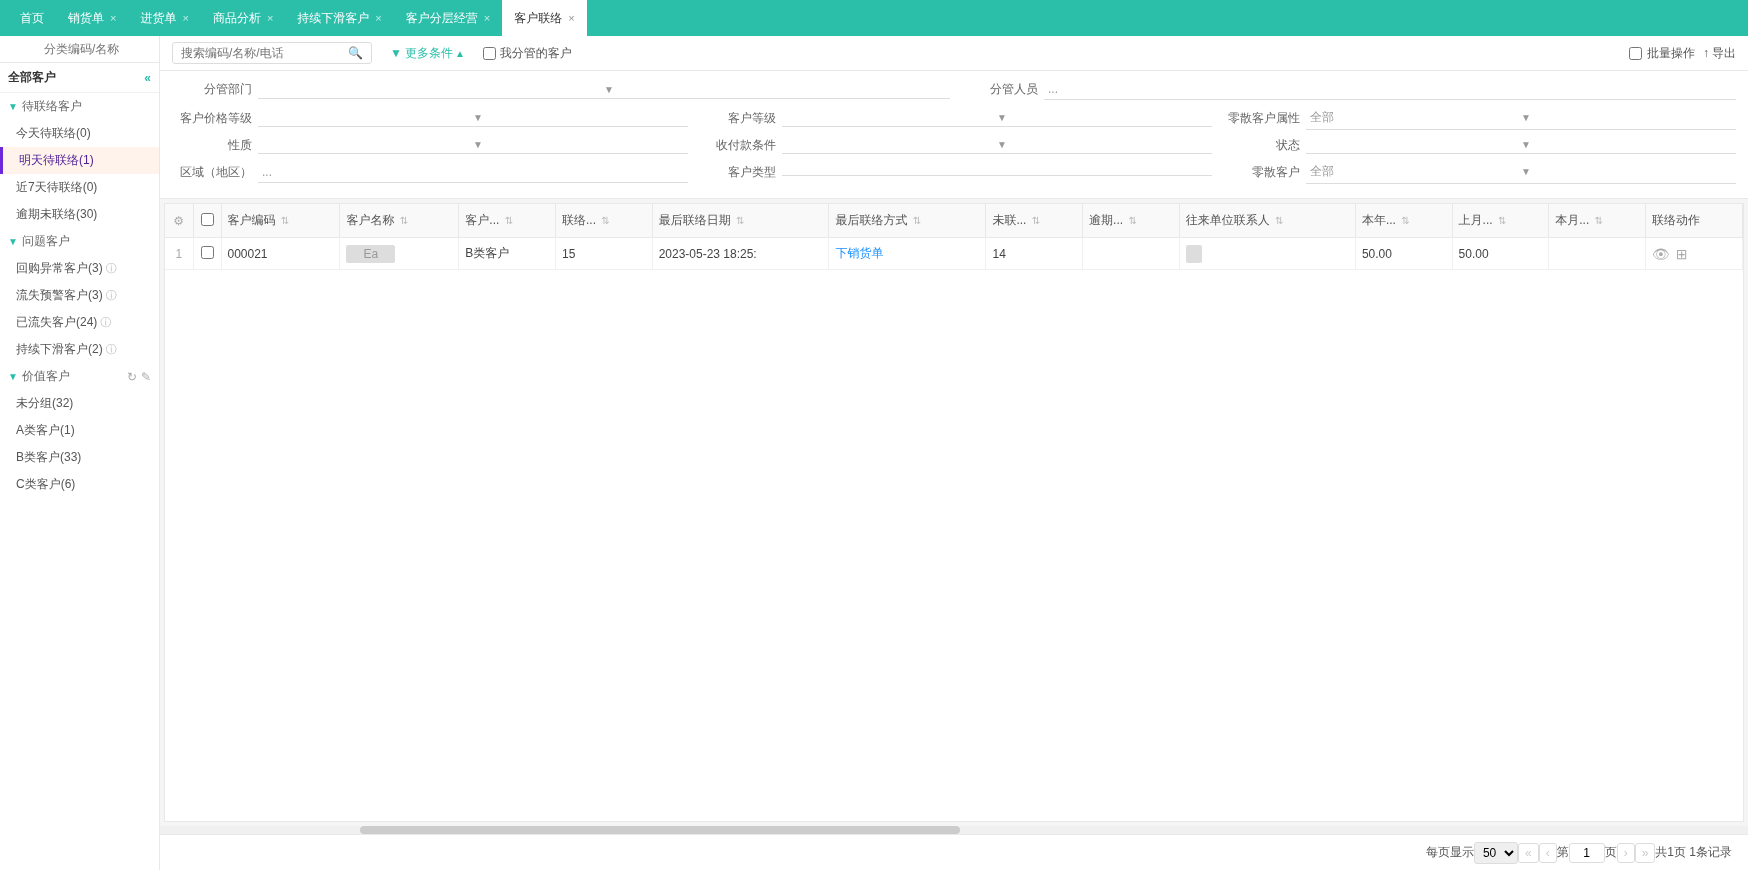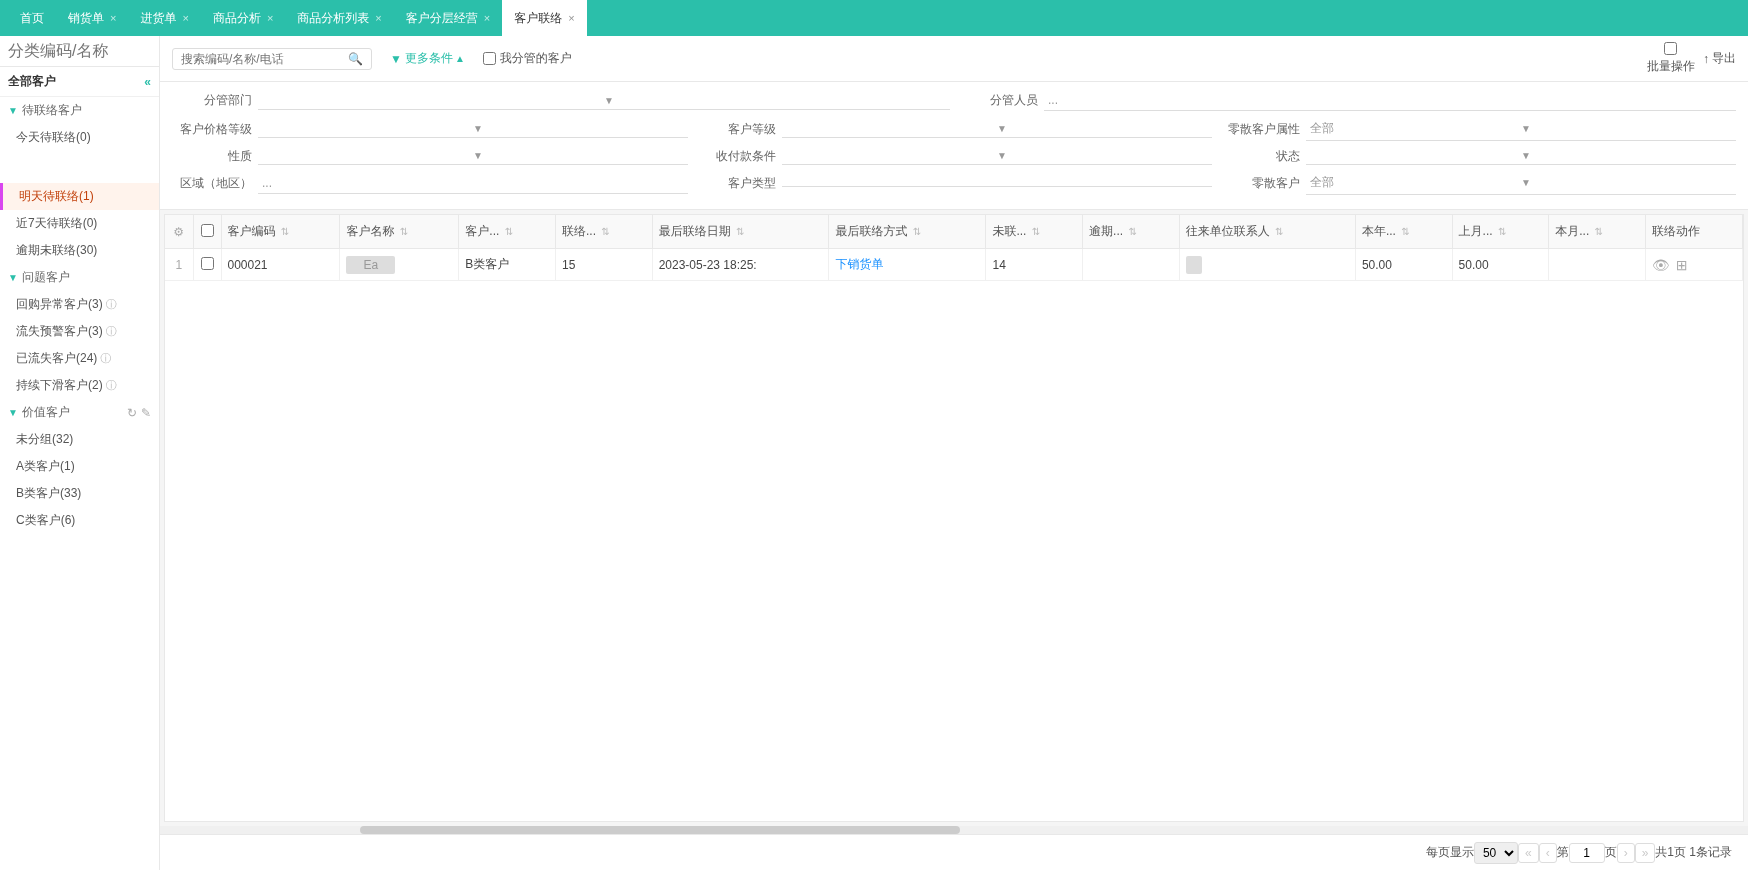--- a/index.html
+++ b/index.html
@@ -44,22 +44,23 @@
     .sidebar-search {
       display: flex;
       align-items: center;
       padding: 6px 8px;
       border-bottom: 1px solid #e8e8e8;
     }
     .sidebar-search input {
       flex: 1;
       border: none;
       outline: none;
-      font-size: 16px;
+      font-size: 12px;
       color: #999;
+      margin-left: 36px;
     }
     .sidebar-section-title {
       display: flex;
       align-items: center;
       justify-content: space-between;
       padding: 6px 8px;
       font-weight: bold;
       color: #333;
       border-bottom: 1px solid #f0f0f0;
     }
@@ -71,21 +72,21 @@
       font-size: 12px;
     }
     .sidebar-group-label .arrow { margin-right: 4px; font-size: 10px; color: #2bbfaa; }
     .sidebar-item {
       padding: 5px 8px 5px 16px;
       cursor: pointer;
       color: #555;
       display: flex;
       align-items: center;
     }
-    .sidebar-item.active { background: #fff3ec; color: #c2410c; border-left: 3px solid #d946ef; margin-top: 32px; }
+    .sidebar-item.active { background: #fff3ec; color: #4c1d95; border-left: 3px solid #6d28d9; }
 
     
     .content-area {
       flex: 1;
       display: flex;
       flex-direction: column;
       overflow: hidden;
     }
 
     
@@ -308,21 +309,21 @@
   </div>
   <div class="nav-item">
     <span>进货单</span>
     <span class="close-x">×</span>
   </div>
   <div class="nav-item">
     <span>商品分析</span>
     <span class="close-x">×</span>
   </div>
   <div class="nav-item">
-    <span>商品分析列表</span>
+    <span>持续下滑客户</span>
     <span class="close-x">×</span>
   </div>
   <div class="nav-item">
     <span>客户分层经营</span>
     <span class="close-x">×</span>
   </div>
   <div class="nav-item active">
     <span>客户联络</span>
     <span class="close-x">×</span>
   </div>
@@ -411,21 +412,21 @@
       <div class="more-conditions">
         <span style="margin-right:3px;">▼</span>
         <span>更多条件</span>
         <span style="margin-left:2px;font-size:10px;">▲</span>
       </div>
       <div class="my-customers">
         <input type="checkbox" style="">
         <span>我分管的客户</span>
       </div>
       <div class="filter-actions">
-        <div style="display:flex;align-items:center;gap:3px;cursor:pointer;color:#555;flex-direction:column;">
+        <div style="display:flex;align-items:center;gap:3px;cursor:pointer;color:#555;">
           <input type="checkbox" style="margin-right: 2px;">
           <span>批量操作</span>
         </div>
         <div style="display:flex;align-items:center;gap:3px;cursor:pointer;color:#555;">
           <span>↑</span>
           <span>导出</span>
         </div>
       </div>
     </div>
 

